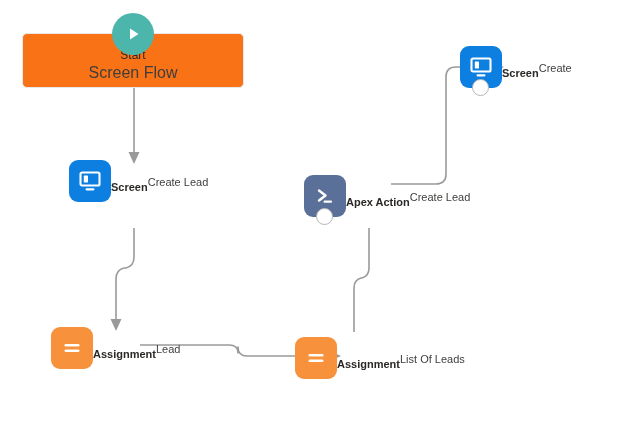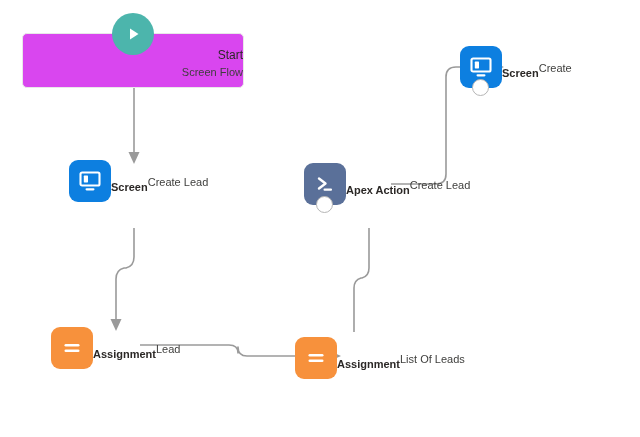--- a/index.html
+++ b/index.html
@@ -96,27 +96,27 @@
     white-space: nowrap;
   }
 
   
   #node-start {
     position: absolute;
     left: 22px;
     top: 33px;
     width: 222px;
     height: 55px;
-    background: #d946ef;
+    background: #f97316;
     border: 1px solid #e8e8e8;
     border-radius: 5px;
     box-sizing: border-box;
     display: flex;
     flex-direction: column;
-    align-items: flex-end;
+    align-items: center;
     justify-content: center;
   }
   #start-play-circle {
     position: absolute;
     left: 50%;
     margin-left: -21px;
     top: -21px;
     width: 42px;
     height: 42px;
     border-radius: 50%;
@@ -125,21 +125,21 @@
     align-items: center;
     justify-content: center;
   }
   .start-title {
     font-size: 12px;
     color: #2b2826;
     line-height: 16px;
     margin-top: 6px;
   }
   .start-subtitle {
-    font-size: 11px;
+    font-size: 16px;
     color: #3e3e3c;
     line-height: 15px;
     margin-top: 2px;
   }
 </style>
 </head>
 <body>
 
 <div id="flow-canvas">
 
@@ -213,21 +213,21 @@
         <svg width="26" height="26" viewBox="0 0 26 26" aria-hidden="true">
           <rect x="5.5" y="9" width="15" height="2.6" rx="1.3" fill="#ffffff"></rect>
           <rect x="5.5" y="14.4" width="15" height="2.6" rx="1.3" fill="#ffffff"></rect>
         </svg>
       </div>
     </div>
     <div class="node-title">Assignment</div>
     <div class="node-subtitle">List Of Leads</div>
   </div>
 
-  <div class="node" style="left:369px; top:163px;">
+  <div class="node" style="left:369px; top:175px;">
     <div class="node-icon-wrap">
       <div class="node-icon" style="background:#5a7099;">
         <svg width="26" height="26" viewBox="0 0 26 26" aria-hidden="true">
           <polyline points="7,7.5 13.5,12.5 7,17.5" fill="none" stroke="#ffffff" stroke-width="2.4" stroke-linecap="round" stroke-linejoin="round"></polyline>
           <rect x="11.5" y="17.6" width="8.5" height="2.1" rx="1" fill="#ffffff"></rect>
         </svg>
       </div>
       <div class="node-badge"></div>
     </div>
     <div class="node-title">Apex Action</div>

